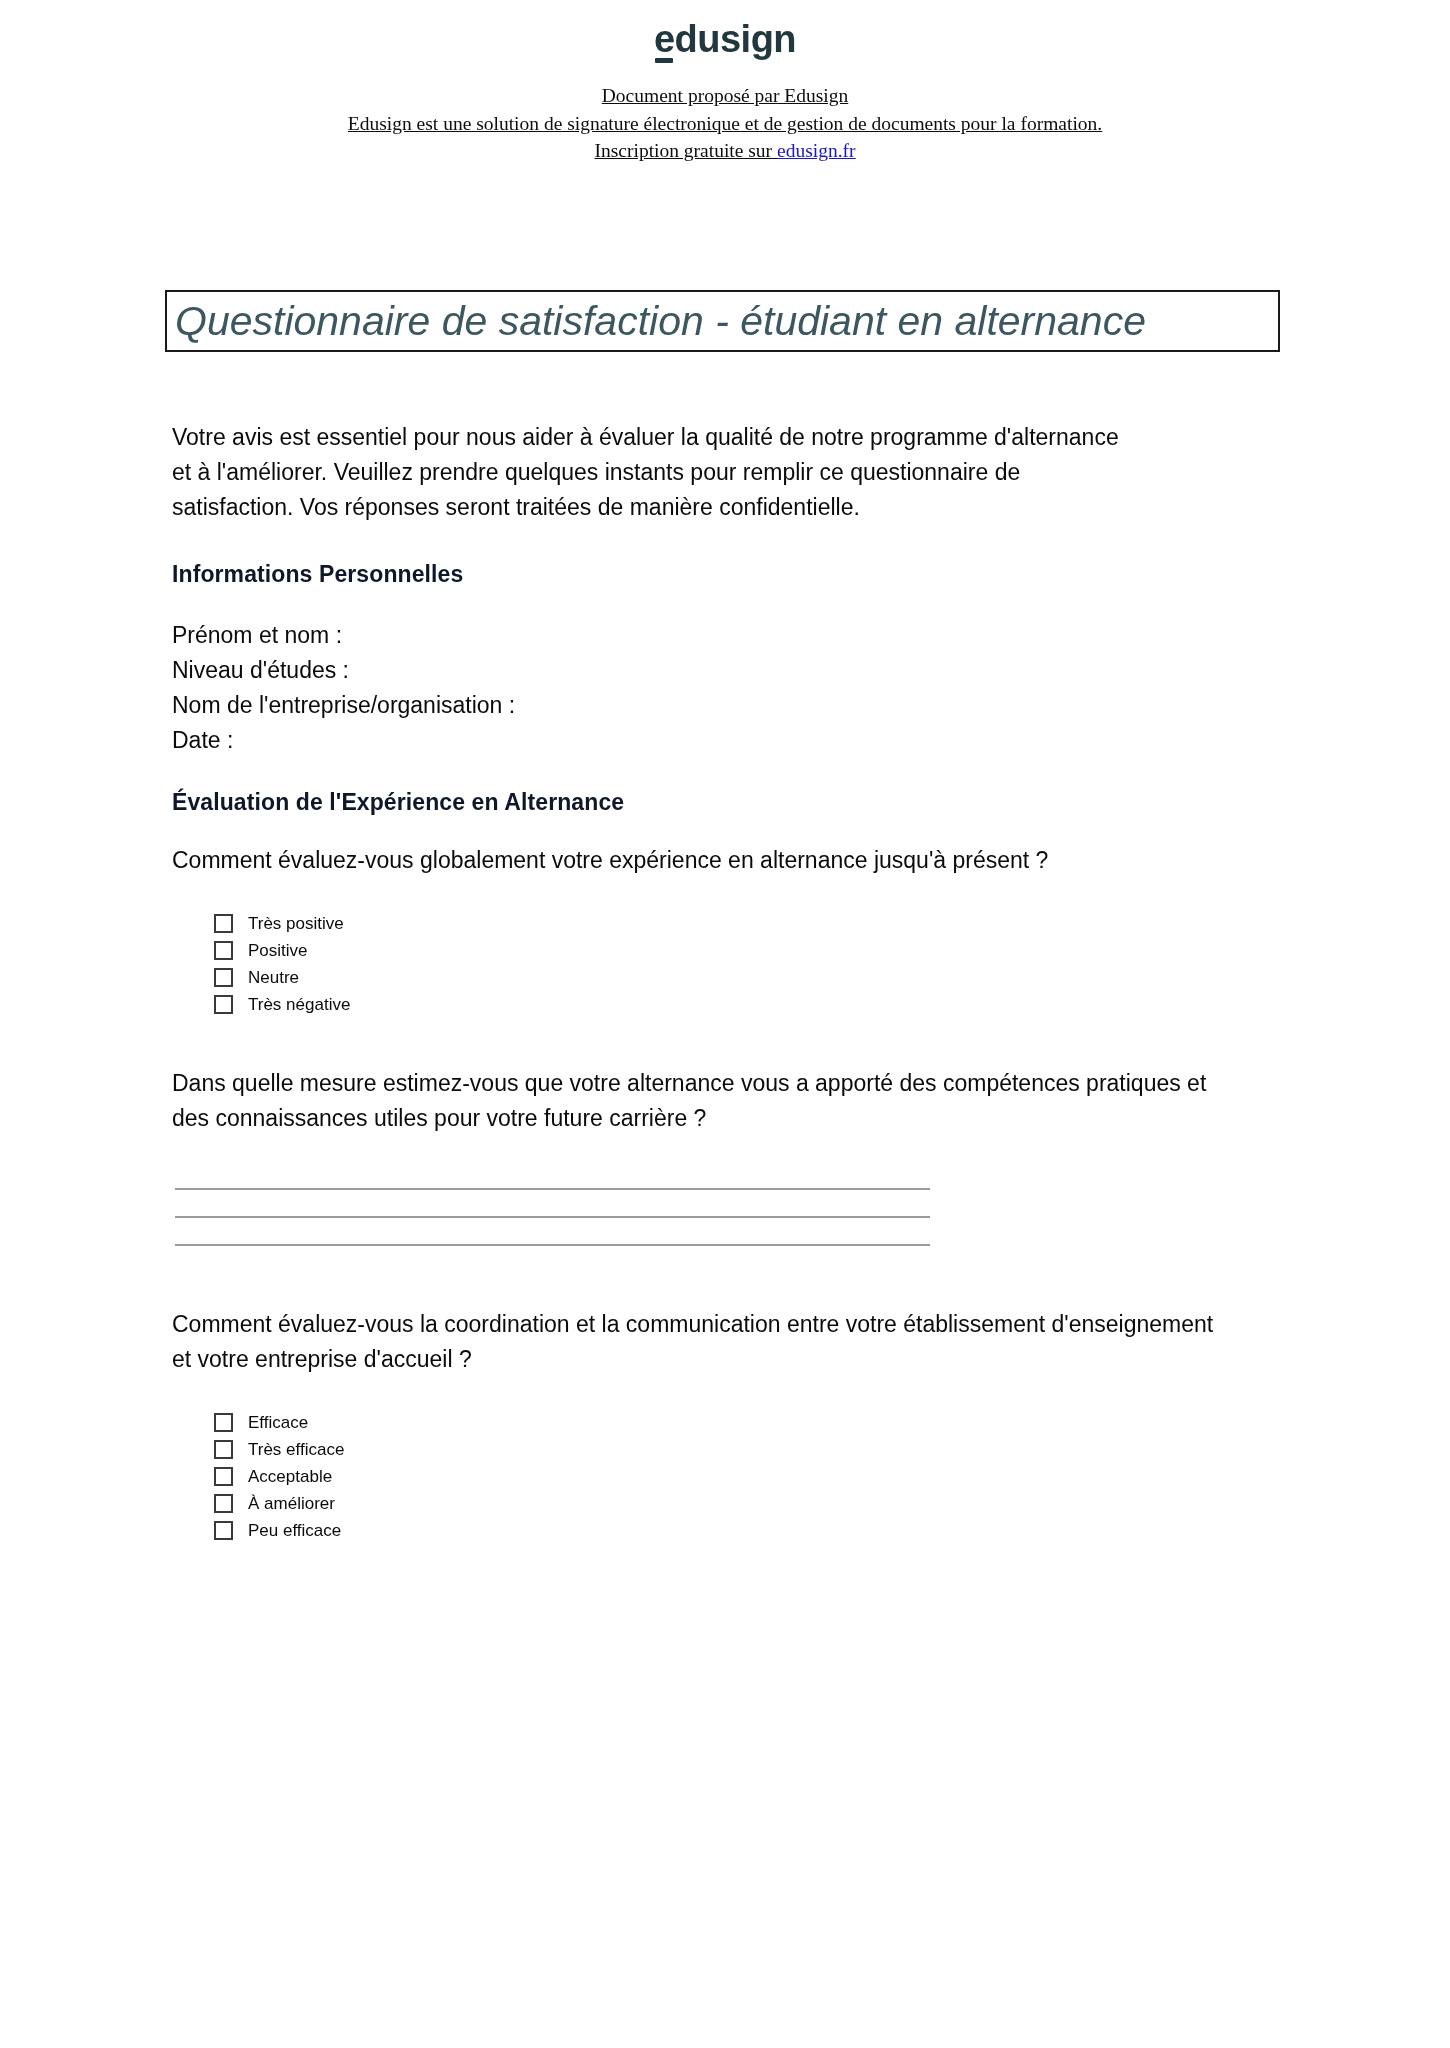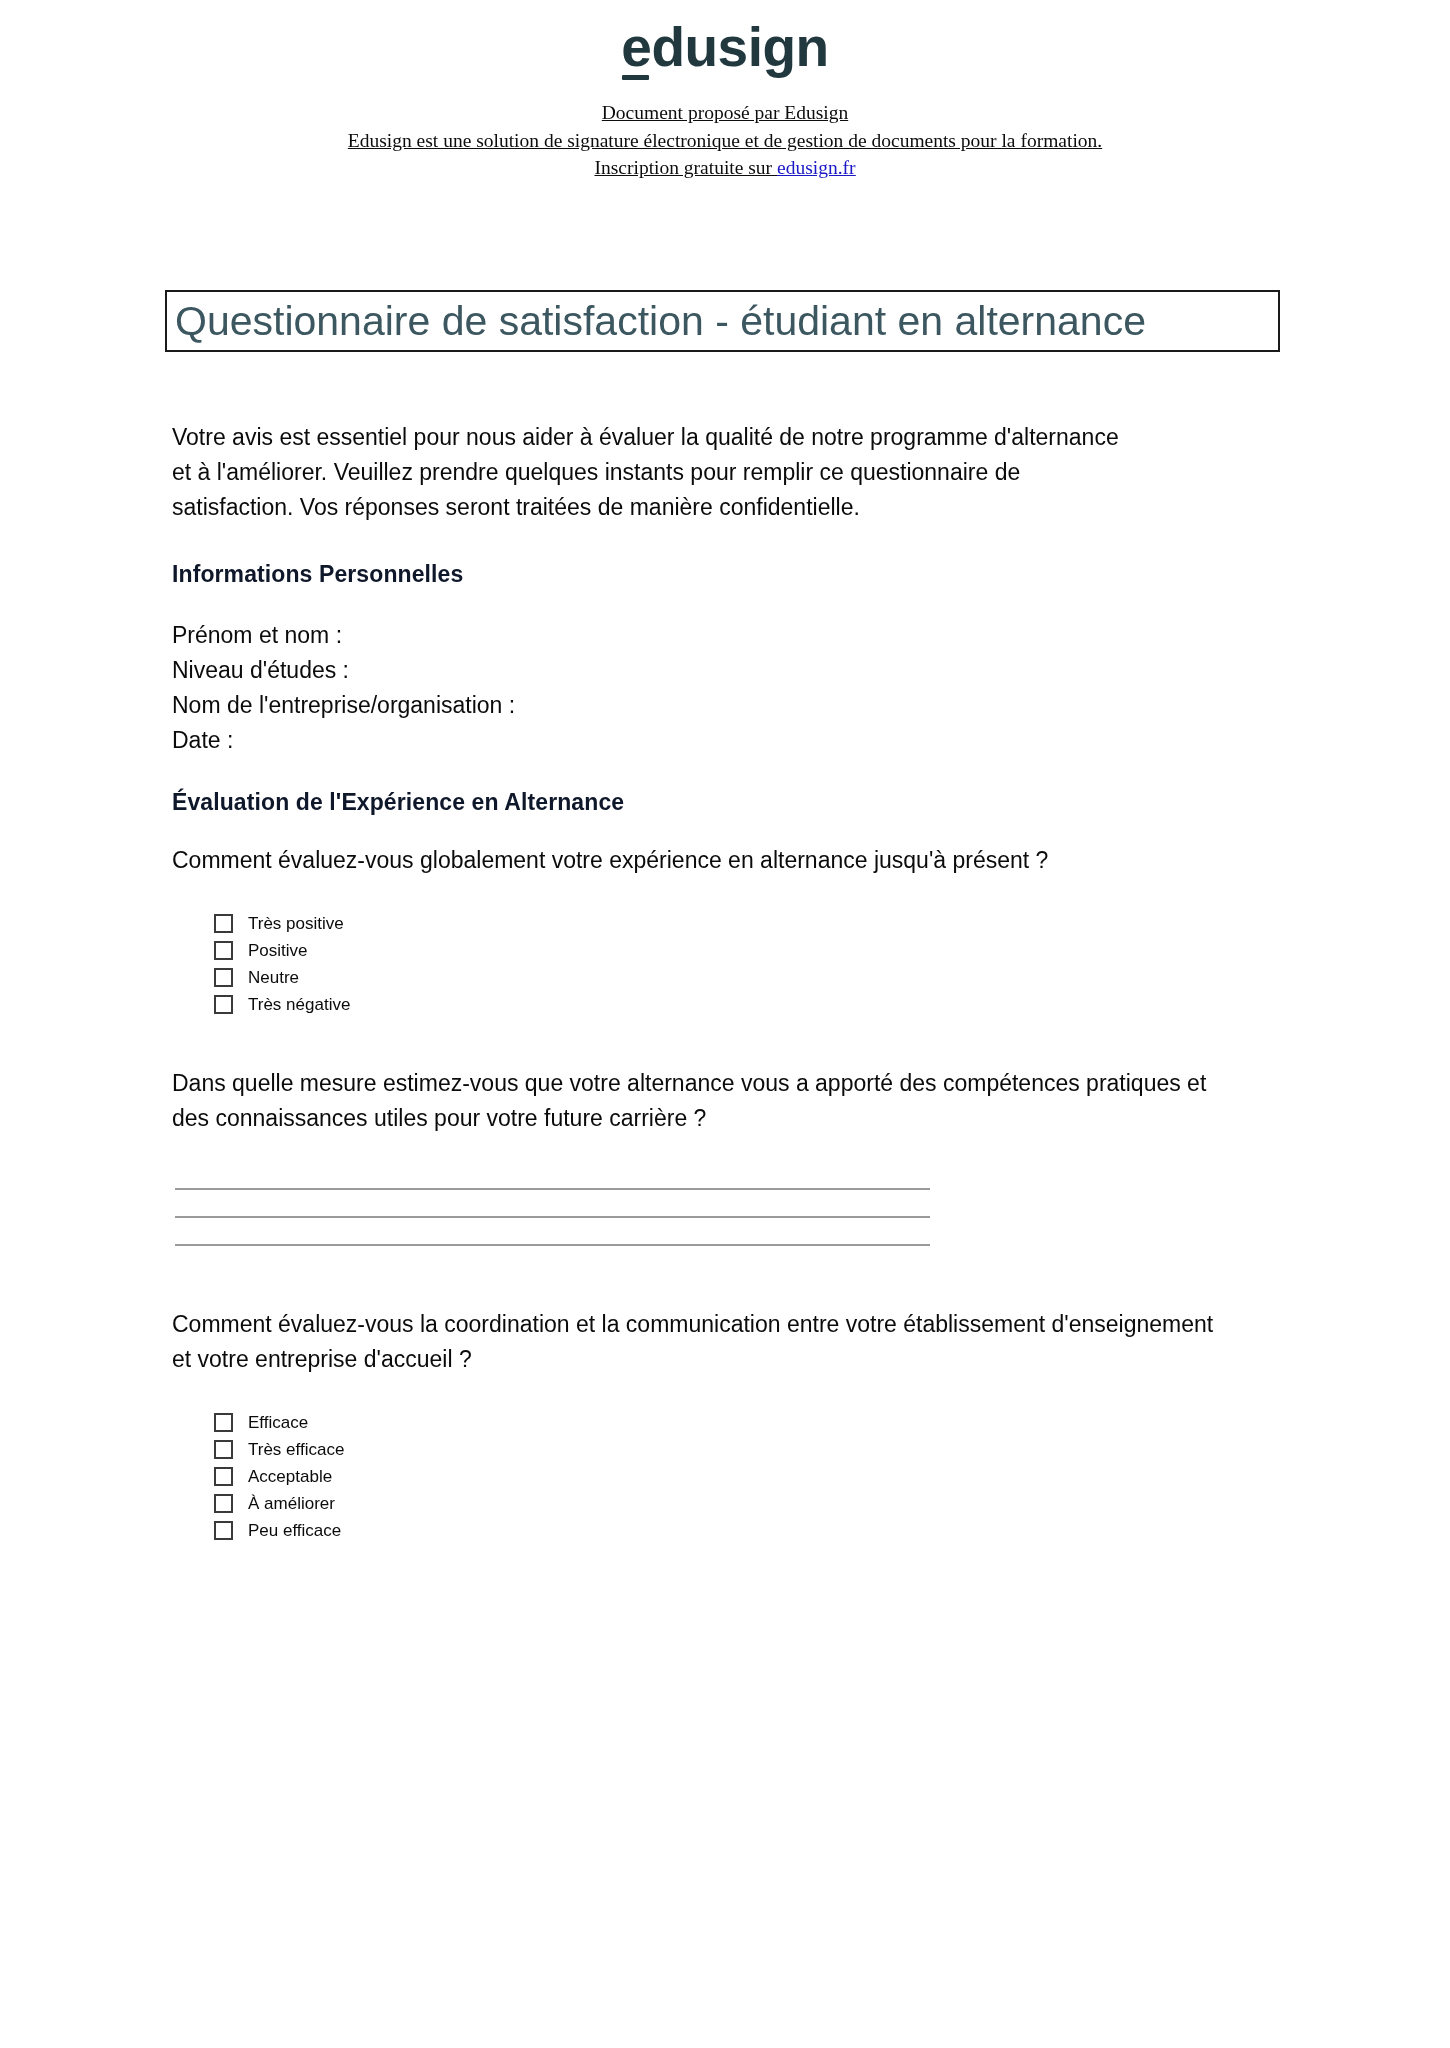--- a/index.html
+++ b/index.html
@@ -24,21 +24,21 @@
     box-sizing: border-box;
   }
 
   
   .brand-header {
     padding-top: 20px;
     text-align: center;
   }
   .brand-logo {
     font-family: "Liberation Sans", sans-serif;
-    font-size: 55px;
+    font-size: 38px;
     font-weight: 600;
     letter-spacing: -0.5px;
     color: #22383f;
     line-height: 1;
     display: inline-block;
     position: relative;
   }
   .brand-logo .logo-e {
     position: relative;
     display: inline-block;
@@ -77,20 +77,21 @@
     top: 290px;
     width: 1115px;
     height: 62px;
     border: 2px solid #1a1a1a;
     box-sizing: border-box;
     background: #ffffff;
     display: flex;
     align-items: center;
     justify-content: flex-start;
     padding: 0 8px;
+    font-style: italic;
   }
   .title-text {
     font-family: "Liberation Sans", sans-serif;
     font-size: 41px;
     font-weight: 400;
     color: #3c5760;
     line-height: 1;
     white-space: nowrap;
   }
 

